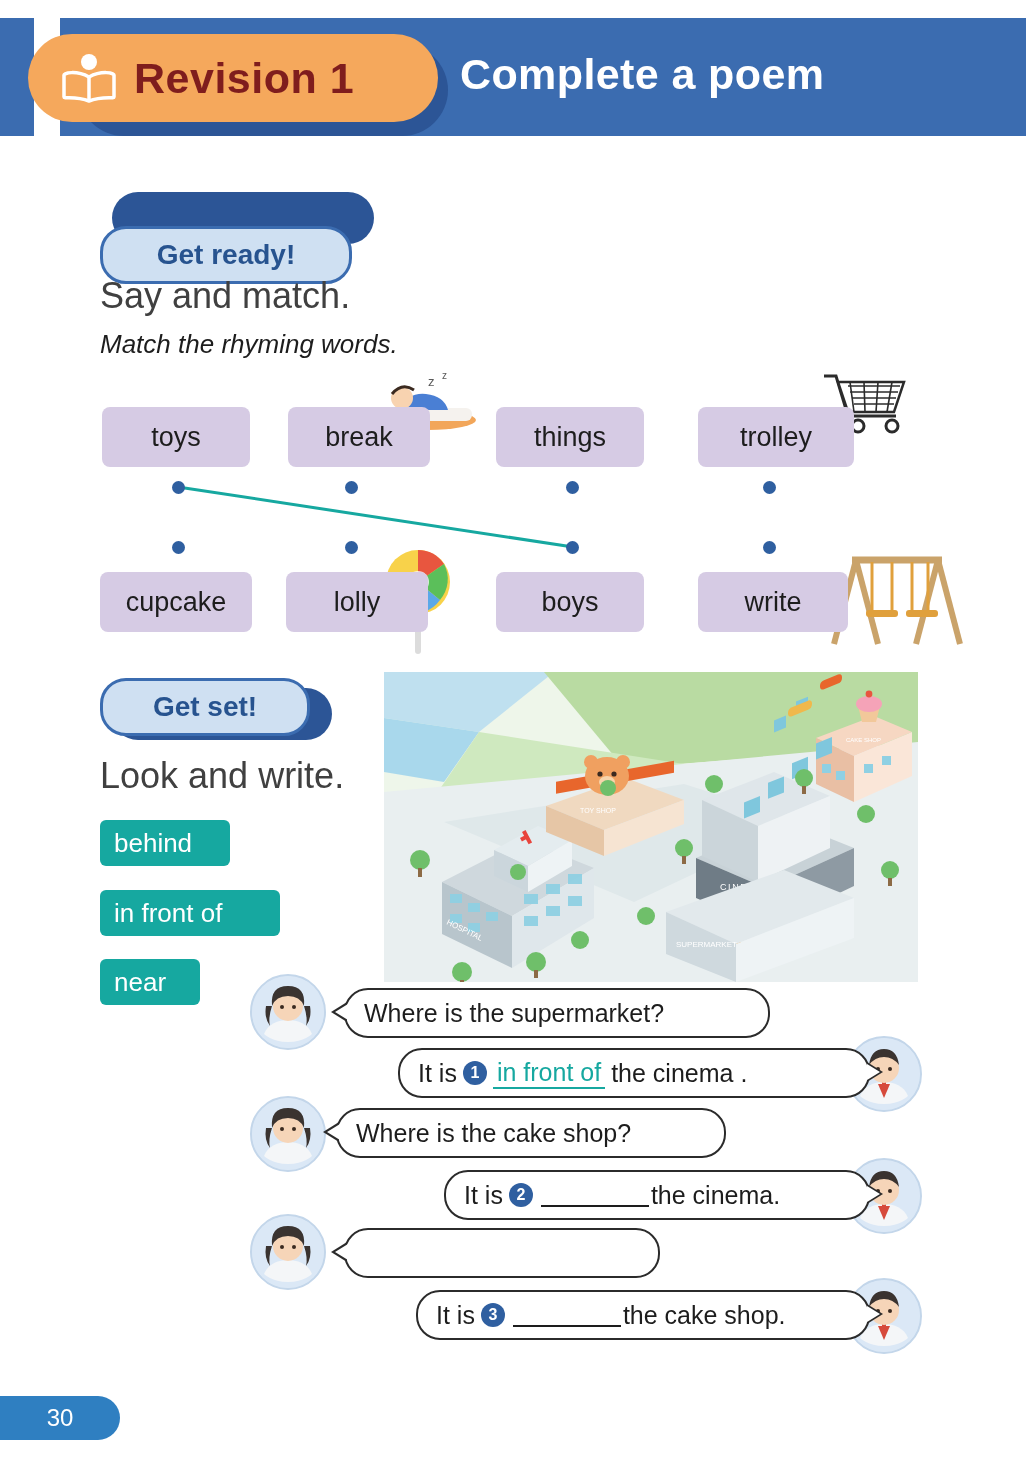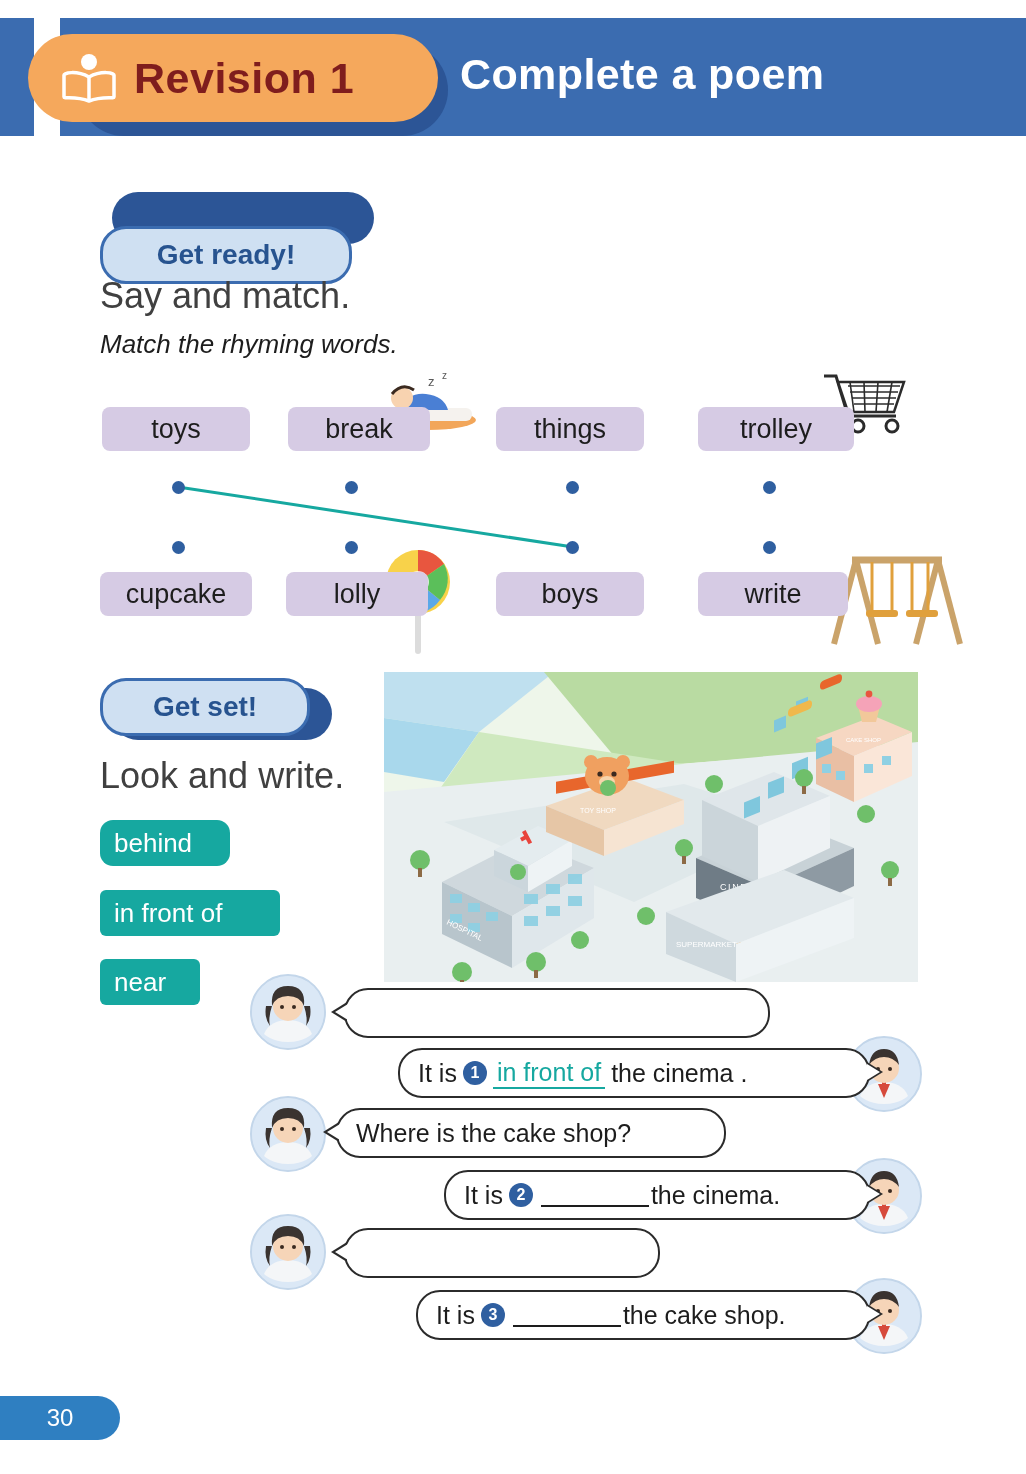--- a/index.html
+++ b/index.html
@@ -55,21 +55,21 @@
 
   .bold-line{
     position:absolute;color:#404040;font-size:36px;font-weight:normal;
   }
   .italic-line{
     position:absolute;color:#1d1d1d;font-size:26px;font-style:italic;
   }
 
   
   .word-chip{
-    position:absolute;height:44px;background:#d6cbe4;border-radius:8px;
+    position:absolute;height:60px;background:#d6cbe4;border-radius:8px;
     display:flex;align-items:center;justify-content:center;
     color:#1d1d1d;font-size:27px;
   }
   .dot{
     position:absolute;width:13px;height:13px;border-radius:50%;background:#2f5fa0;
   }
 
   
   .bank-chip{
     position:absolute;height:46px;background:#16a8a0;border-radius:6px;
@@ -250,21 +250,21 @@
 <div class="word-chip" style="left:286px;top:572px;width:142px;">lolly</div>
 <div class="word-chip" style="left:496px;top:572px;width:148px;">boys</div>
 <div class="word-chip" style="left:698px;top:572px;width:150px;">write</div>
 
 <div class="tag-wrap" style="left:100px;top:678px;">
   <div class="tag-shadow" style="width:220px;"></div>
   <div class="tag" style="width:204px;">Get set!</div>
 </div>
 <div class="bold-line" style="left:100px;top:755px;">Look and write.</div>
 
-<div class="bank-chip" style="left:100px;top:820px;width:102px;border-radius:13px;">behind</div>
+<div class="bank-chip" style="left:100px;top:820px;width:102px;">behind</div>
 <div class="bank-chip" style="left:100px;top:890px;width:152px;">in front of</div>
 <div class="bank-chip" style="left:100px;top:959px;width:72px;">near</div>
 
 <div class="scene">
   <svg width="534" height="310" viewBox="0 0 534 310">
     <rect x="0" y="0" width="534" height="310" fill="#eef6ea"></rect>
     <path d="M0 0 L170 0 L95 60 L0 46 Z" fill="#bfe0ef"></path>
     <path d="M0 46 L95 60 L60 110 L0 100 Z" fill="#a9d8ec"></path>
     <path d="M160 0 L534 0 L534 74 L240 96 Z" fill="#b9dba2"></path>
     <path d="M95 60 L300 92 L250 170 L40 140 Z" fill="#cfe9bf"></path>
@@ -404,20 +404,21 @@
     <circle cx="36" cy="30" r="15" fill="#f6d5b8"></circle>
     <path d="M20 30 q-2 -20 16 -20 q18 0 16 20 q-4 -10 -16 -10 q-12 0 -16 10 Z" fill="#3a3330"></path>
     <path d="M20 30 q-4 12 -2 20 q-6 -8 -4 -20 Z" fill="#3a3330"></path>
     <path d="M52 30 q4 12 2 20 q6 -8 4 -20 Z" fill="#3a3330"></path>
     <circle cx="30" cy="31" r="2" fill="#3a2a20"></circle>
       <circle cx="42" cy="31" r="2" fill="#3a2a20"></circle>
   </svg>
 </div>
 <div class="bubble" style="left:344px;top:988px;width:386px;">
   <span class="tail tail-left"></span>
+  <span>Where is the supermarket?</span>
 </div>
 
 <div class="avatar" style="left:846px;top:1036px;">
   <svg width="72" height="72" viewBox="0 0 72 72">
     <circle cx="36" cy="36" r="36" fill="#dbe8f6"></circle>
     <path d="M36 66 c-16 0 -24 -8 -24 -8 c4 -10 14 -14 24 -14 c10 0 20 4 24 14 c0 0 -8 8 -24 8 Z" fill="#f4f6f8"></path>
     <path d="M30 46 L36 60 L42 46 Z" fill="#d64a3c"></path>
     <rect x="34" y="44" width="4" height="6" fill="#d64a3c"></rect>
     <circle cx="36" cy="30" r="15" fill="#f6d5b8"></circle>
     <path d="M21 27 q2 -16 15 -16 q13 0 15 16 q-6 -8 -15 -8 q-9 0 -15 8 Z" fill="#3a3330"></path>

